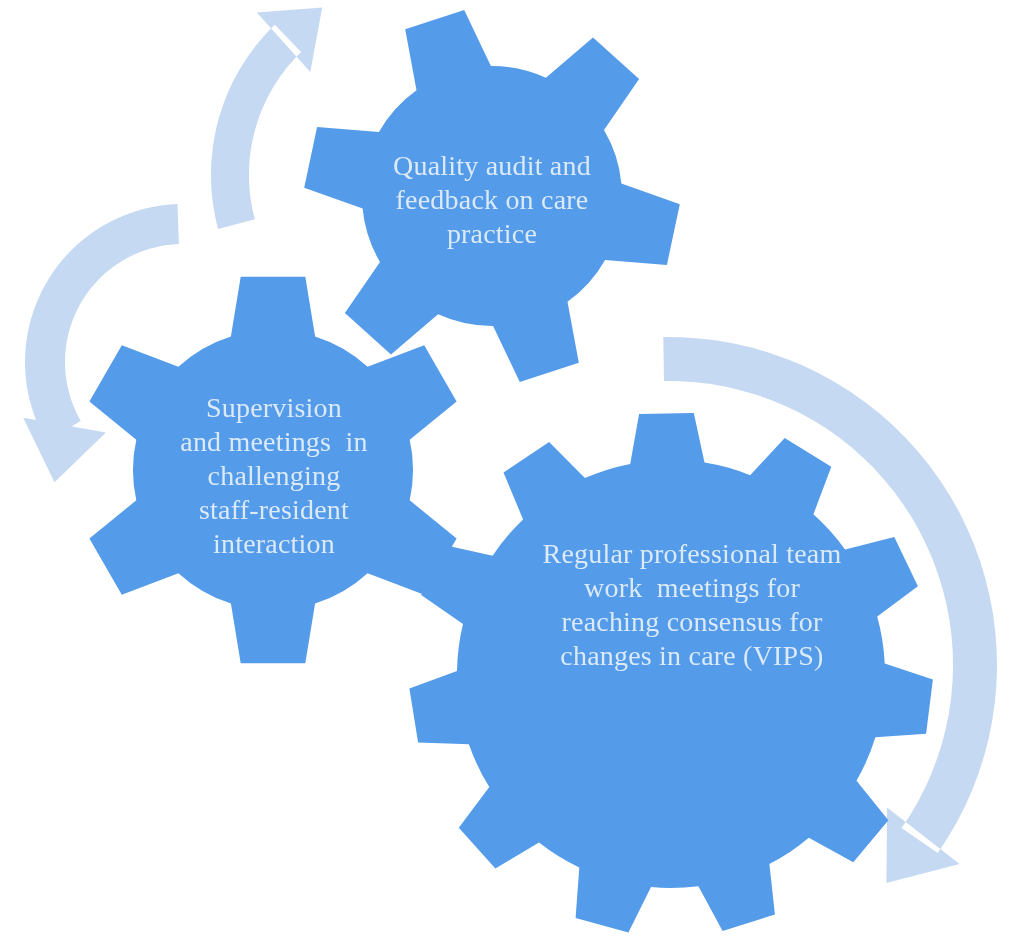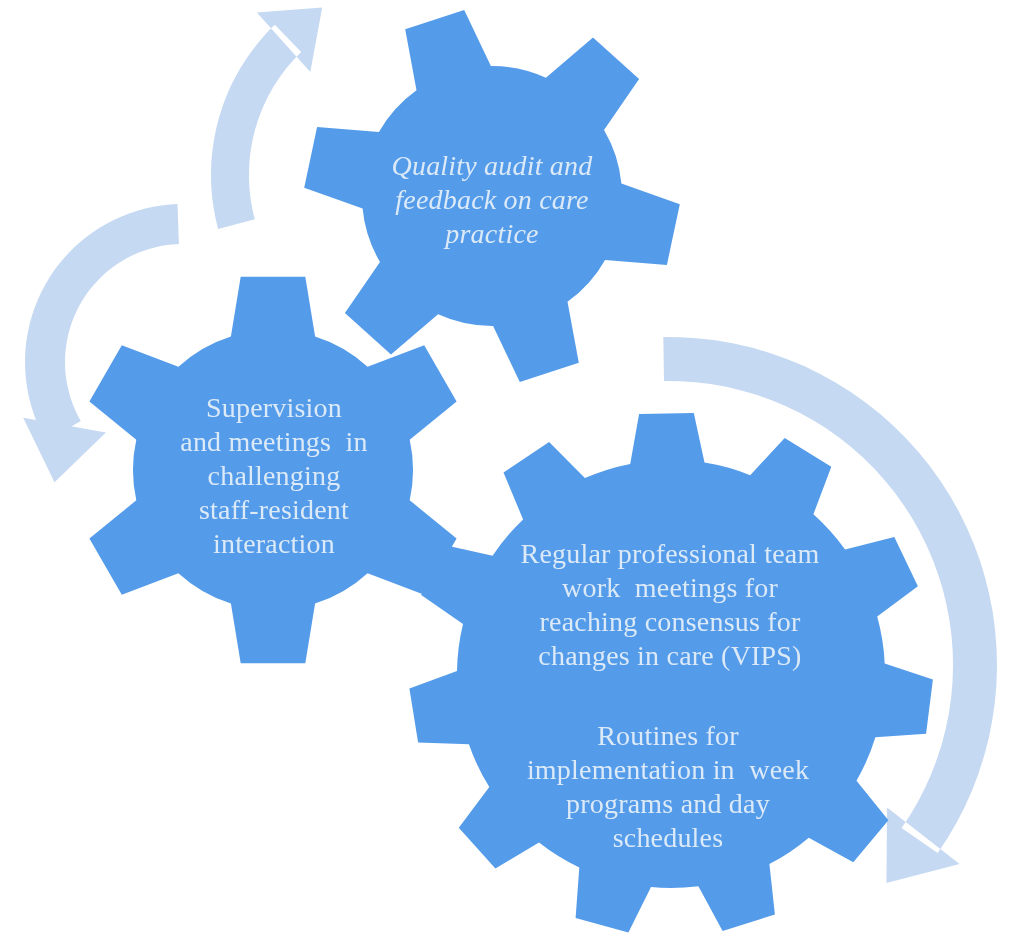--- a/index.html
+++ b/index.html
@@ -44,32 +44,28 @@
 
     <path class="arrow-shape" d="M218.1 229.1L216.8 223.7L215.5 218.3L214.5 212.8L213.5 207.3L212.7 201.8L212.1 196.3L211.6 190.8L211.2 185.2L211.1 179.7L211.0 174.1L211.1 168.5L211.3 163.0L211.7 157.4L212.3 151.9L213.0 146.4L213.8 140.9L214.8 135.4L215.9 129.9L217.2 124.5L218.6 119.1L220.2 113.8L221.9 108.5L223.7 103.3L225.7 98.1L227.8 92.9L230.0 87.8L232.4 82.8L235.0 77.8L237.6 73.0L240.4 68.1L243.3 63.4L246.3 58.7L249.5 54.2L252.8 49.7L256.2 45.3L259.7 40.9L263.3 36.7L267.0 32.6L270.9 28.6L274.8 24.7L301.2 52.0L298.0 55.2L294.8 58.5L291.8 61.9L288.8 65.3L285.9 68.8L283.2 72.4L280.5 76.1L277.9 79.9L275.4 83.7L273.0 87.6L270.8 91.5L268.6 95.5L266.5 99.6L264.6 103.7L262.7 107.8L261.0 112.1L259.4 116.3L257.9 120.6L256.5 124.9L255.2 129.3L254.1 133.7L253.0 138.1L252.1 142.6L251.3 147.1L250.6 151.6L250.0 156.1L249.6 160.6L249.3 165.2L249.1 169.7L249.0 174.3L249.0 178.8L249.2 183.4L249.5 187.9L249.9 192.4L250.4 197.0L251.1 201.5L251.8 205.9L252.7 210.4L253.7 214.8L254.8 219.3ZM310.3 72.1L322.2 7.5L256.8 12.6Z"></path>
     <path class="arrow-shape" d="M177.5 204.1L169.4 204.6L161.3 205.5L153.3 206.8L145.3 208.6L137.5 210.7L129.7 213.2L122.2 216.2L114.7 219.5L107.5 223.2L100.4 227.3L93.6 231.7L87.0 236.5L80.7 241.6L74.6 247.0L68.9 252.7L63.4 258.8L58.2 265.1L53.4 271.6L48.9 278.4L44.8 285.4L41.1 292.6L37.7 300.0L34.7 307.6L32.1 315.3L29.9 323.1L28.1 331.0L26.7 339.1L25.7 347.1L25.1 355.2L25.0 363.4L25.3 371.5L26.0 379.6L27.1 387.7L28.6 395.7L30.6 403.6L32.9 411.3L35.6 419.0L38.8 426.5L42.3 433.9L46.2 441.0L80.8 421.0L77.9 415.7L75.3 410.2L72.9 404.6L70.9 398.9L69.2 393.0L67.7 387.1L66.6 381.2L65.7 375.2L65.2 369.1L65.0 363.0L65.1 357.0L65.5 350.9L66.3 344.9L67.3 338.9L68.6 333.0L70.3 327.1L72.2 321.4L74.5 315.7L77.0 310.2L79.8 304.8L82.9 299.6L86.2 294.5L89.8 289.6L93.7 284.9L97.8 280.4L102.1 276.1L106.6 272.1L111.3 268.3L116.2 264.7L121.3 261.4L126.6 258.3L132.0 255.6L137.6 253.1L143.2 250.9L149.0 249.0L154.9 247.4L160.8 246.1L166.8 245.1L172.8 244.4L178.9 244.1ZM23.2 417.8L54.5 482.2L105.9 432.4Z"></path>
     <path class="arrow-shape" d="M663.3 337.0L681.3 337.2L699.3 338.4L717.2 340.6L735.0 343.7L752.5 347.8L769.8 352.9L786.8 358.9L803.5 365.8L819.7 373.7L835.5 382.4L850.8 392.0L865.5 402.4L879.6 413.6L893.1 425.5L905.9 438.2L918.0 451.5L929.4 465.6L940.0 480.2L949.7 495.3L958.6 511.0L966.6 527.2L973.8 543.7L980.0 560.7L985.2 577.9L989.5 595.4L992.9 613.1L995.2 631.0L996.6 649.0L997.0 667.0L996.4 685.0L994.8 703.0L992.2 720.8L988.7 738.5L984.1 756.0L978.7 773.1L972.3 790.0L964.9 806.5L956.7 822.5L947.6 838.1L937.7 853.1L901.6 827.9L910.2 814.9L918.1 801.4L925.2 787.5L931.6 773.2L937.1 758.6L941.9 743.8L945.8 728.6L948.9 713.3L951.1 697.9L952.5 682.3L953.0 666.7L952.7 651.1L951.5 635.6L949.4 620.1L946.5 604.7L942.8 589.6L938.2 574.7L932.9 560.0L926.7 545.7L919.8 531.7L912.1 518.1L903.6 505.0L894.5 492.3L884.6 480.2L874.2 468.6L863.0 457.6L851.4 447.3L839.1 437.6L826.4 428.6L813.1 420.3L799.5 412.7L785.4 406.0L771.0 400.0L756.3 394.7L741.3 390.4L726.1 386.8L710.7 384.1L695.2 382.2L679.7 381.2L664.0 381.0ZM887.1 807.5L886.4 883.1L959.6 864.1Z"></path>
 
     <path class="gear-shape" d="M604.0 130.0L639.1 79.0L593.0 37.4L545.9 77.7A130 130 0 0 0 490.9 66.0L490.9 66.0L464.2 10.1L405.2 29.2L416.5 90.2A130 130 0 0 0 378.9 132.0L378.9 132.0L317.1 127.1L304.2 187.8L362.6 208.5A130 130 0 0 0 380.0 262.0L380.0 262.0L344.9 313.0L391.0 354.6L438.1 314.3A130 130 0 0 0 493.1 326.0L493.1 326.0L519.8 381.9L578.8 362.8L567.5 301.8A130 130 0 0 0 605.1 260.0L605.1 260.0L666.9 264.9L679.8 204.2L621.4 183.5A130 130 0 0 0 604.0 130.0Z"></path>
     <path class="gear-shape" d="M409.7 439.7L456.6 401.4L424.2 345.3L367.6 366.8A140 140 0 0 0 315.1 336.5L315.1 336.5L305.3 276.7L240.7 276.7L230.9 336.5A140 140 0 0 0 178.4 366.8L178.4 366.8L121.8 345.3L89.4 401.4L136.3 439.7A140 140 0 0 0 136.3 500.3L136.3 500.3L89.4 538.6L121.8 594.7L178.4 573.2A140 140 0 0 0 230.9 603.5L230.9 603.5L240.7 663.3L305.3 663.3L315.1 603.5A140 140 0 0 0 367.6 573.2L367.6 573.2L424.2 594.7L456.6 538.6L409.7 500.3A140 140 0 0 0 409.7 439.7Z"></path>
     <path class="gear-shape" d="M704.5 462.6L693.8 413.0L639.1 414.0L630.2 463.9A214 214 0 0 0 584.9 478.1L584.9 478.1L549.1 442.1L503.5 472.5L523.1 519.4A214 214 0 0 0 492.6 555.7L492.6 555.7L443.1 544.8L421.2 595.0L463.0 623.9A214 214 0 0 0 457.0 670.9L457.0 670.9L409.4 688.5L418.1 742.6L468.9 744.3A214 214 0 0 0 489.3 787.1L489.3 787.1L458.8 827.7L495.4 868.4L539.0 842.4A214 214 0 0 0 579.3 867.4L579.3 867.4L575.6 918.0L628.4 932.5L651.0 887.1A214 214 0 0 0 698.4 886.2L698.4 886.2L722.6 930.9L774.9 914.5L769.4 864.1A214 214 0 0 0 808.8 837.7L808.8 837.7L853.3 862.2L888.4 820.2L856.5 780.7A214 214 0 0 0 875.4 737.2L875.4 737.2L926.1 733.7L932.9 679.4L884.7 663.5A214 214 0 0 0 877.2 616.6L877.2 616.6L917.9 586.3L894.3 536.9L845.1 549.6A214 214 0 0 0 813.4 514.3L813.4 514.3L831.3 466.8L784.7 438.0L750.2 475.2A214 214 0 0 0 704.5 462.6Z"></path>
   </svg>
 
-  <div class="gear-label" style="left:492px; top:200px; width:300px;font-style:italic;">Quality audit and
+  <div class="gear-label" style="left:492px; top:200px; width:300px;">Quality audit and
 feedback on care
 practice</div>
 
   <div class="gear-label" style="left:274px; top:476px; width:280px;">Supervision
 and meetings  in
 challenging
 staff-resident
 interaction</div>
 
-  <div class="gear-label" style="left:670px; top:605px; width:470px;">Regular professional team
+  <div class="gear-label" style="left:692px; top:605px; width:470px;">Regular professional team
 work  meetings for
 reaching consensus for
 changes in care (VIPS)</div>
 
-  <div class="gear-label" style="left:668px; top:787px; width:470px;">Routines for
-implementation in  week
-programs and day
-schedules</div>
 </div>
 
 </body></html>

